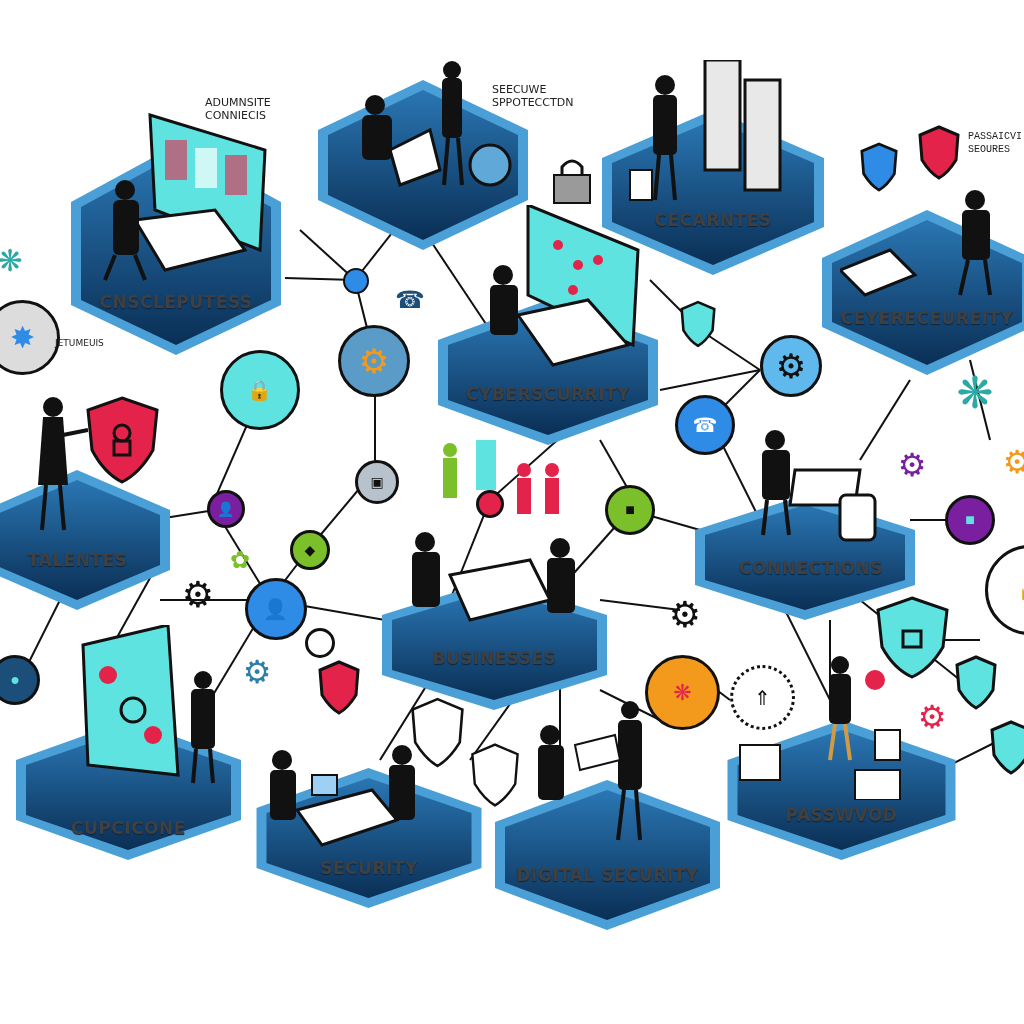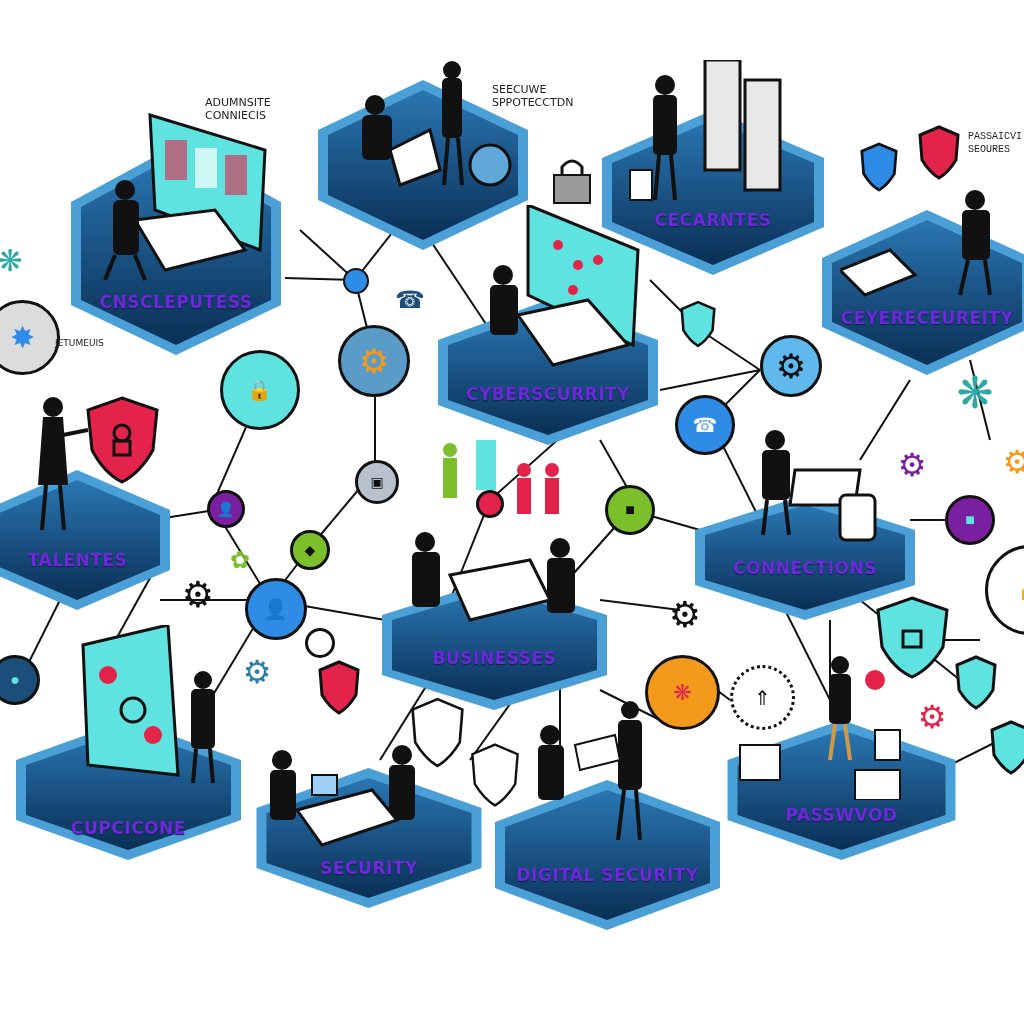--- a/index.html
+++ b/index.html
@@ -1,21 +1,21 @@
 <!DOCTYPE html>
 <html><head>
 <meta charset="utf-8">
 <style>
   html,body{margin:0;padding:0;background:#ffffff;}
   body{width:1024px;height:1024px;position:relative;overflow:hidden;font-family:"Liberation Sans",sans-serif;}
   #stage{position:absolute;left:0;top:0;width:1024px;height:1024px;}
   svg.links{position:absolute;left:0;top:0;width:1024px;height:1024px;}
   .hex{position:absolute;width:240px;height:240px;}
   .hex svg{position:absolute;left:0;top:0;width:100%;height:100%;}
-  .hex-label{position:absolute;left:0;width:100%;text-align:center;color:#6d28d9;font-weight:bold;font-size:17px;letter-spacing:0.5px;font-family:"DejaVu Sans",sans-serif;text-shadow:0 1px 1px #0a2540;}
+  .hex-label{position:absolute;left:0;width:100%;text-align:center;color:#404040;font-weight:bold;font-size:17px;letter-spacing:0.5px;font-family:"DejaVu Sans",sans-serif;text-shadow:0 1px 1px #0a2540;}
   .caption{position:absolute;font-size:11px;color:#222;line-height:13px;font-family:"DejaVu Sans",sans-serif;text-transform:uppercase;}
   .node{position:absolute;border-radius:50%;border:3px solid #111;box-sizing:border-box;display:flex;align-items:center;justify-content:center;font-size:20px;color:#111;}
   .shield{position:absolute;}
   .person{position:absolute;}
 </style>
 </head>
 <body>
 
 <div id="stage">
 
@@ -211,21 +211,21 @@
     <svg viewBox="0 0 220 125">
       <polygon points="110,0 220,35 220,90 110,125 0,90 0,35" fill="#4a9fd6"></polygon>
       <polygon points="110,10 210,40 210,85 110,115 10,85 10,40" fill="url(#g7)"></polygon>
       <defs>
           <linearGradient id="g7" x1="0" y1="0" x2="0" y2="1">
             <stop offset="0" stop-color="#2a76b3"></stop>
             <stop offset="1" stop-color="#0a2f55"></stop>
           </linearGradient>
         </defs>
     </svg>
-    <div class="hex-label" style="top:63px;">CONNECTIONS</div>
+    <div class="hex-label" style="top:63px;padding-left:6px;">CONNECTIONS</div>
   </div>
   <svg class="person" style="left:745px;top:425px;" width="140" height="120" viewBox="0 0 140 120">
     <circle cx="30" cy="15" r="10" fill="#111"></circle>
     <rect x="17" y="25" width="28" height="50" rx="5" fill="#111"></rect>
     <line x1="22" y1="75" x2="18" y2="110" stroke="#111" stroke-width="4"></line>
     <line x1="40" y1="75" x2="44" y2="110" stroke="#111" stroke-width="4"></line>
     <polygon points="50,45 115,45 110,80 45,80" fill="#fff" stroke="#111" stroke-width="3"></polygon>
     <rect x="95" y="70" width="35" height="45" rx="6" fill="#fff" stroke="#111" stroke-width="3"></rect>
   </svg>
 

